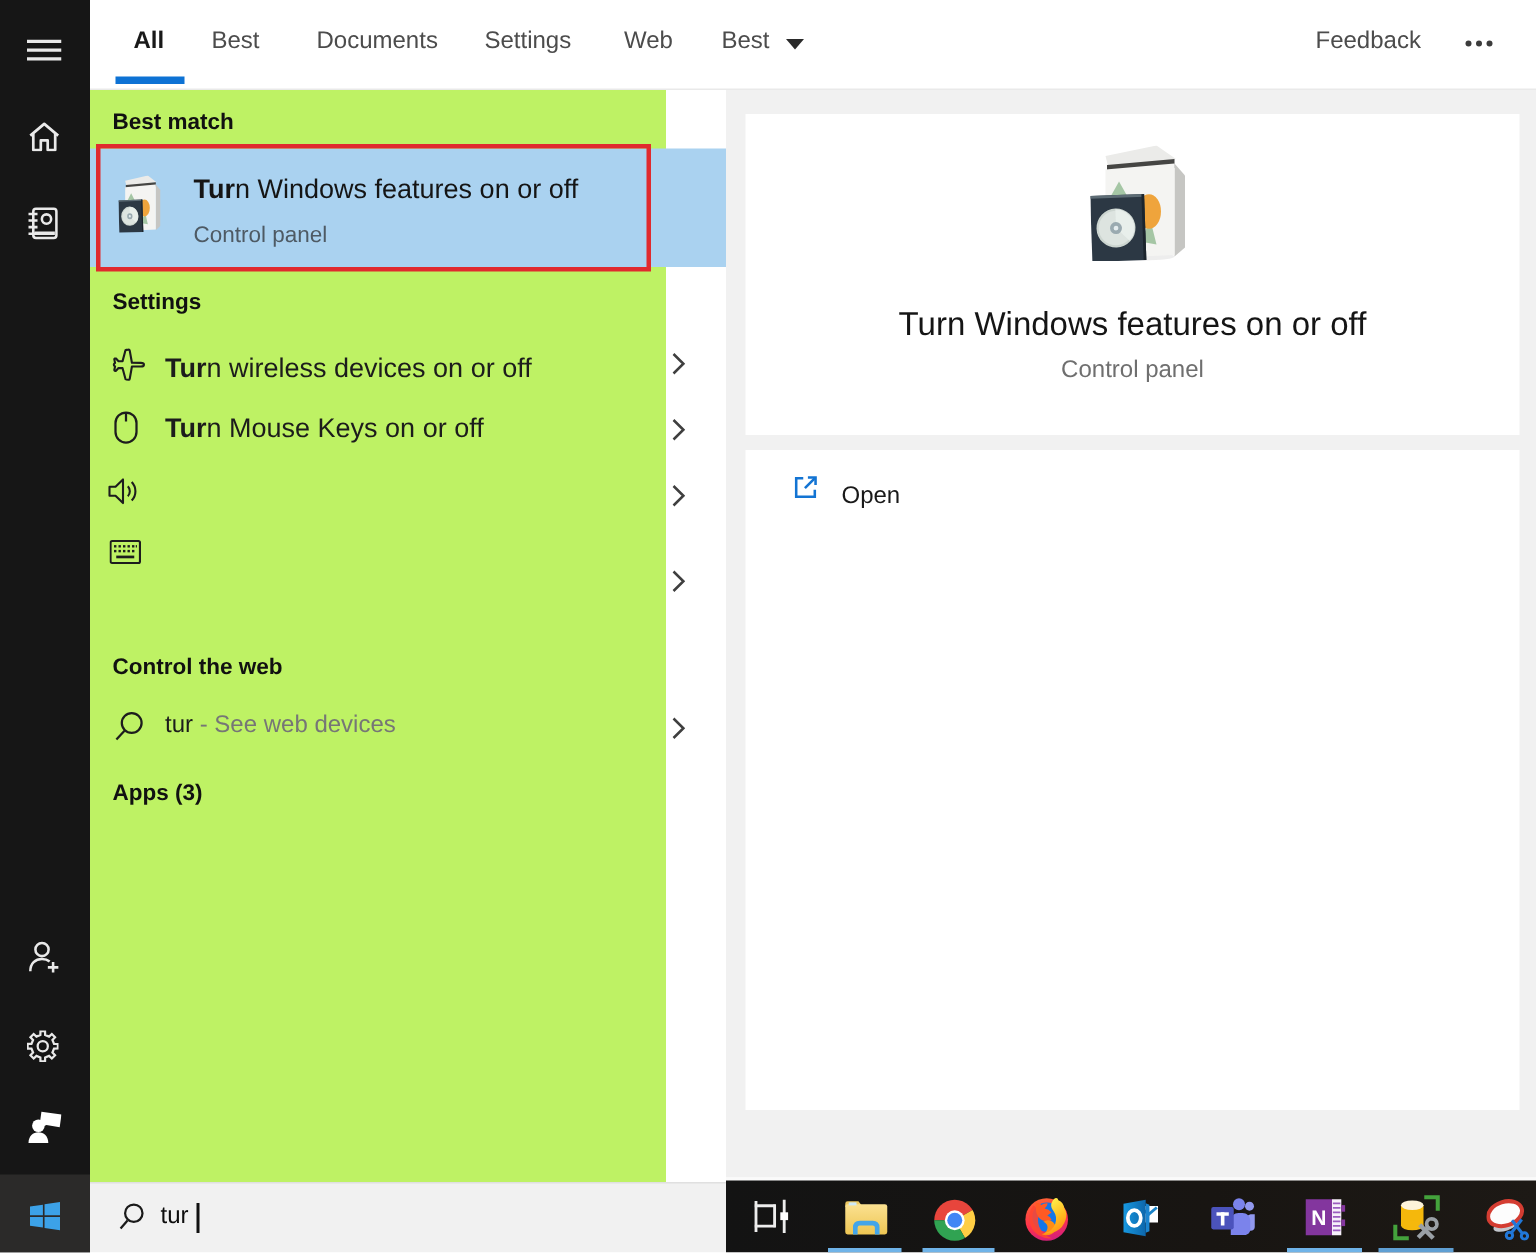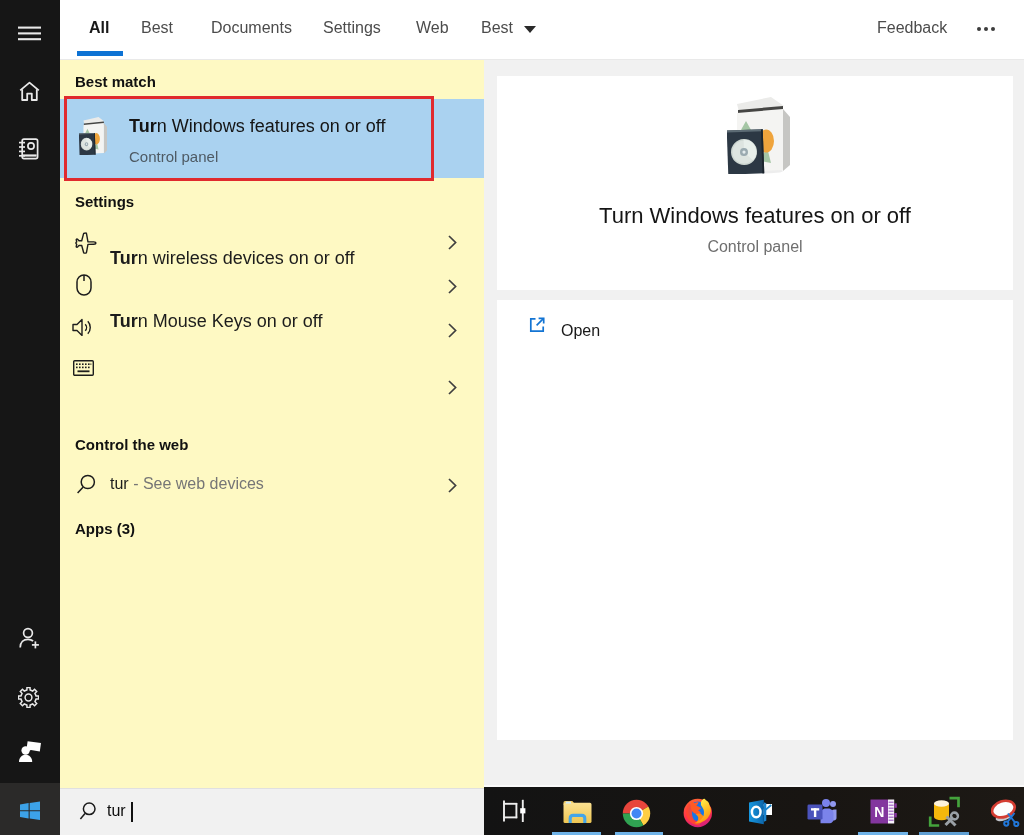--- a/index.html
+++ b/index.html
@@ -10,21 +10,21 @@
   #tabbar { left:60px; top:0; width:964px; height:60px; background:#fff; border-bottom:1px solid #e9e9e9; }
   .tab { position:absolute; top:19px; font-size:16px; color:#4c4c4c; white-space:nowrap; }
   .tab.sel { color:#191919; font-weight:bold; }
   #tabuline { position:absolute; left:17px; top:51px; width:46px; height:5px; background:#0d72d4; }
   #morearrow { position:absolute; left:464px; top:26px; width:0; height:0; border-left:6px solid transparent; border-right:6px solid transparent; border-top:7px solid #2a2a2a; }
   .dot { position:absolute; top:27px; width:4px; height:4px; border-radius:50%; background:#3c3c3c; }
   
   #sidebar { left:0; top:0; width:60px; height:835px; background:#161616; }
   #startarea { left:0; top:783px; width:60px; height:52px; background:#2b2a29; }
   
-  #leftpanel { left:60px; top:60px; width:424px; height:728px; background:#fef9c3; }
+  #leftpanel { left:60px; top:60px; width:384px; height:728px; background:#bef264; }
   .hdr { position:absolute; left:15px; font-size:15px; font-weight:bold; color:#111; }
   #bestrow { position:absolute; left:0; top:39px; width:424px; height:79px; background:#aad2f0; }
   #redbox { position:absolute; left:4px; top:36px; width:370px; height:85px; border:3px solid #e02a2e; }
   .itxt { position:absolute; left:50px; font-size:18px; color:#1c1c1c; }
   .itxt b { font-weight:bold; }
   .chev { position:absolute; left:388px; }
   .gray { color:#767676; }
   
   #rightbg { left:484px; top:60px; width:540px; height:725px; background:#f1f1f1; }
   #card1 { position:absolute; left:13px; top:16px; width:516px; height:214px; background:#fff; }
@@ -179,22 +179,22 @@
     </svg>
     <svg class="abs chev" style="top:263px;" width="9" height="15" viewBox="0 0 9 15">
       <path d="M1,1 L7.6,7.5 L1,14" fill="none" stroke="#3f3f3f" stroke-width="1.7"></path>
     </svg>
     <svg class="abs chev" style="top:320px;" width="9" height="15" viewBox="0 0 9 15">
       <path d="M1,1 L7.6,7.5 L1,14" fill="none" stroke="#3f3f3f" stroke-width="1.7"></path>
     </svg>
     <svg class="abs chev" style="top:418px;" width="9" height="15" viewBox="0 0 9 15">
       <path d="M1,1 L7.6,7.5 L1,14" fill="none" stroke="#3f3f3f" stroke-width="1.7"></path>
     </svg>
-    <div class="itxt" style="top:188px;text-align:right;"><b>Tur</b>n wireless devices on or off</div>
-    <div class="itxt" style="top:215px;margin-top:36px;"><b>Tur</b>n Mouse Keys on or off</div>
+    <div class="itxt" style="top:175px;text-align:right;"><b>Tur</b>n wireless devices on or off</div>
+    <div class="itxt" style="top:215px;"><b>Tur</b>n Mouse Keys on or off</div>
 
     <div class="hdr" style="top:376px;">Control the web</div>
     <svg class="abs" style="left:16px;top:414px;" width="20" height="21" viewBox="0 0 20 21">
       <circle cx="11.8" cy="8" r="6.6" fill="none" stroke="#1d1d1d" stroke-width="1.5"></circle>
       <line x1="7" y1="13.2" x2="1.6" y2="19" stroke="#1d1d1d" stroke-width="1.5"></line>
     </svg>
     <div class="itxt" style="top:415px;font-size:16px;"><span>tur</span> <span class="gray">- See web devices</span></div>
 
     <div class="hdr" style="top:460px;">Apps (3)</div>
   </div>

